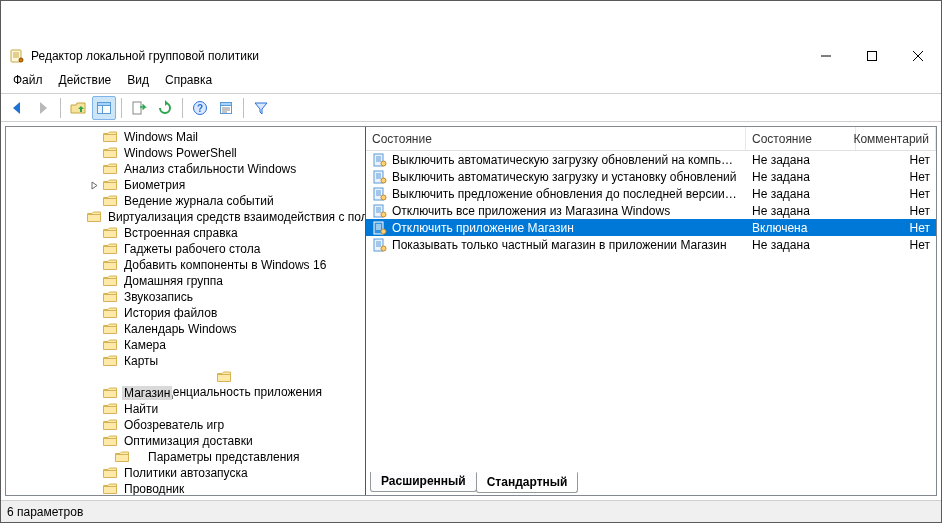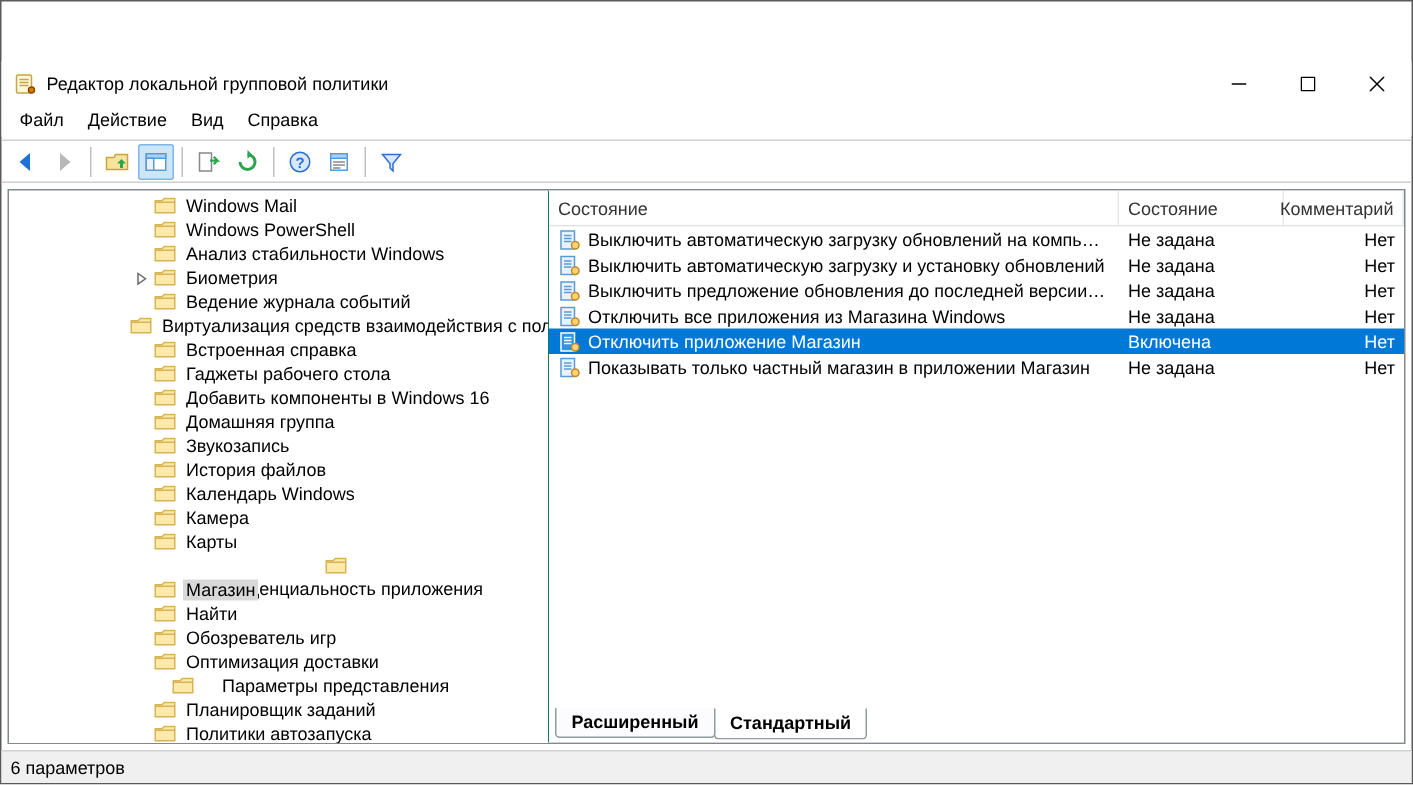--- a/index.html
+++ b/index.html
@@ -389,30 +389,20 @@
           </div>
           <div class="tree-row" style="padding-left: 80px; gap: 12px;">
             <span class="expander"></span>
             <span class="folder-icon">
               <svg width="16" height="16" viewBox="0 0 16 16">
                 <path d="M1.5 4.5 L6 4.5 L7.5 3 L14.5 3 L14.5 12.5 L1.5 12.5 Z" fill="#ffe9a8" stroke="#d6b456"></path>
                 <path d="M1.5 5.5 L14.5 5.5" stroke="#d6b456"></path>
               </svg>
             </span>
             <span class="label">Параметры представления</span>
-          </div>
-          <div class="tree-row" style="padding-left: 80px;">
-            <span class="expander"></span>
-            <span class="folder-icon">
-              <svg width="16" height="16" viewBox="0 0 16 16">
-                <path d="M1.5 4.5 L6 4.5 L7.5 3 L14.5 3 L14.5 12.5 L1.5 12.5 Z" fill="#ffe9a8" stroke="#d6b456"></path>
-                <path d="M1.5 5.5 L14.5 5.5" stroke="#d6b456"></path>
-              </svg>
-            </span>
-            <span class="label">Планировщик заданий</span>
           </div>
           <div class="tree-row" style="padding-left: 80px;">
             <span class="expander"></span>
             <span class="folder-icon">
               <svg width="16" height="16" viewBox="0 0 16 16">
                 <path d="M1.5 4.5 L6 4.5 L7.5 3 L14.5 3 L14.5 12.5 L1.5 12.5 Z" fill="#ffe9a8" stroke="#d6b456"></path>
                 <path d="M1.5 5.5 L14.5 5.5" stroke="#d6b456"></path>
               </svg>
             </span>
             <span class="label">Политики автозапуска</span>

